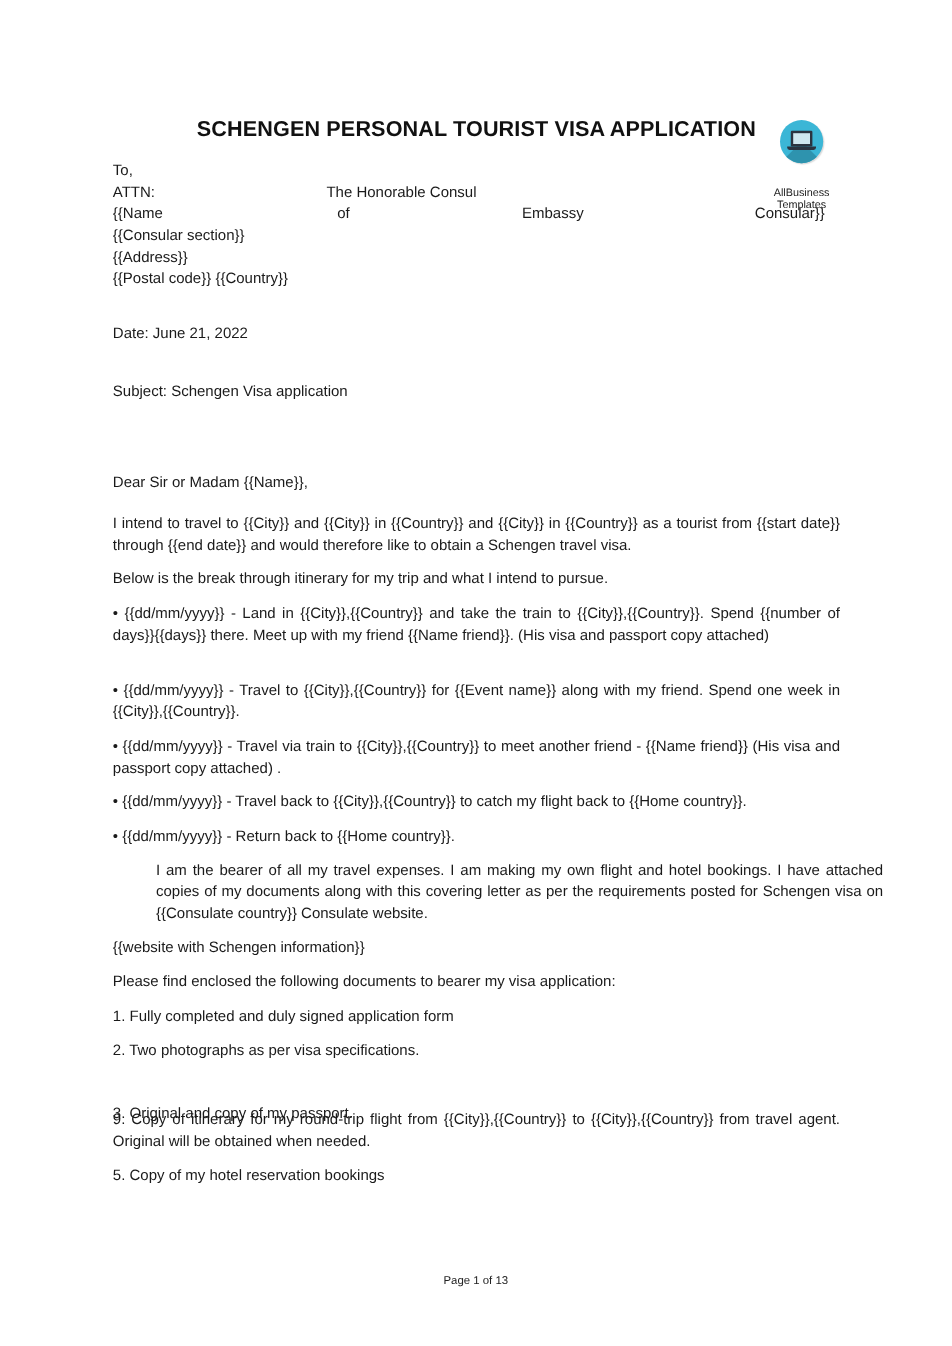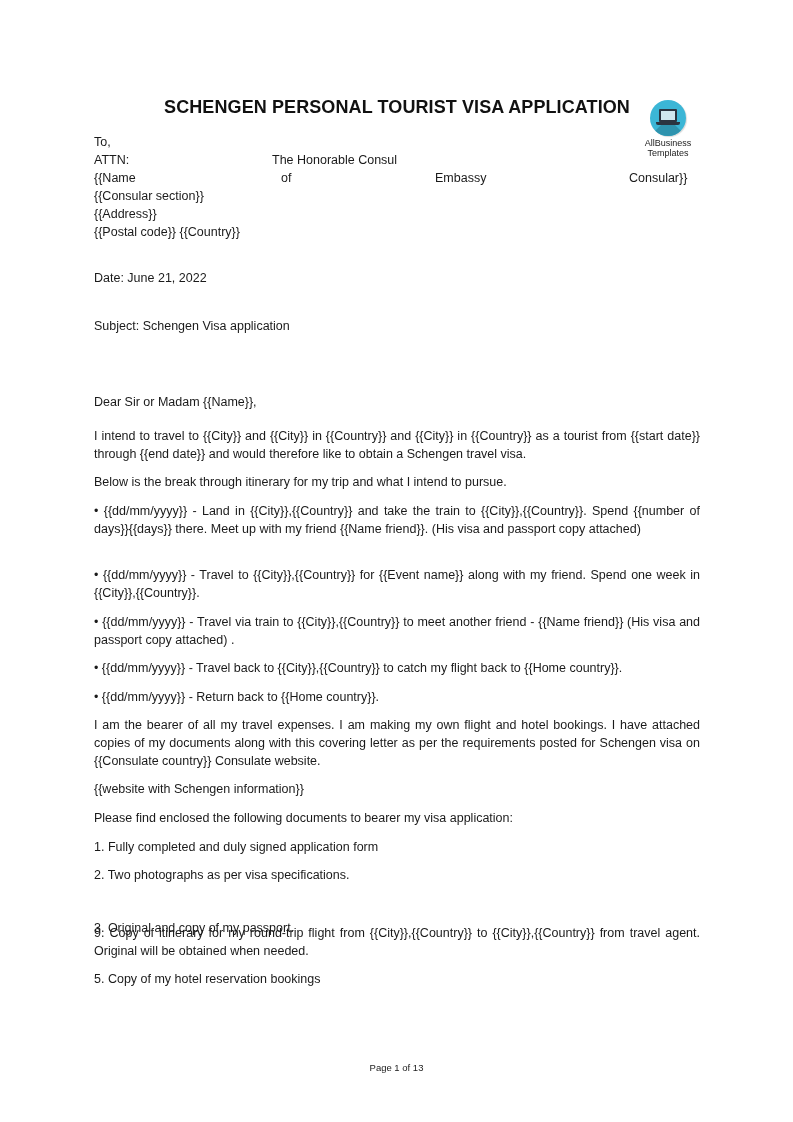--- a/index.html
+++ b/index.html
@@ -26,21 +26,21 @@
     position: absolute; left: 9px; top: 9px; width: 18px; height: 13px;
     background: #2b3440; border-radius: 1px;
   }
   .logo-circle .screen-inner {
     position: absolute; left: 11px; top: 11px; width: 14px; height: 9px; background: #cfe7ef;
   }
   .logo-circle .base {
     position: absolute; left: 6px; top: 22px; width: 24px; height: 3px;
     background: #2b3440; border-radius: 0 0 2px 2px;
   }
-  .logo-text { font-size: 9px; line-height: 10px; color: #222; margin-top: 2px; text-align: center; }
+  .logo-text { font-size: 9px; line-height: 10px; color: #222; margin-top: 19px; text-align: center; }
   .text { position: absolute; left: 94px; font-size: 12.5px; line-height: 18px; }
   .addr-line { position: absolute; left: 94px; font-size: 12.5px; line-height: 18px; white-space: nowrap; text-align: right; }
   .para {
     position: absolute; left: 94px; width: 606px; font-size: 12.5px; line-height: 18px;
     text-align: justify;
   }
   .footer {
     position: absolute; left: 0; width: 793px; top: 1062px; text-align: center; font-size: 9.5px; color: #222;
   }
 </style>
@@ -81,21 +81,21 @@
 
   <div class="para" style="top:427px;">I intend to travel to {{City}} and {{City}} in {{Country}} and {{City}} in {{Country}} as a tourist from {{start date}} through {{end date}} and would therefore like to obtain a Schengen travel visa.</div>
   <div class="para" style="top:502px;">• {{dd/mm/yyyy}} - Land in {{City}},{{Country}} and take the train to {{City}},{{Country}}. Spend {{number of days}}{{days}} there. Meet up with my friend {{Name friend}}. (His visa and passport copy attached)</div>
 
   <div class="para" style="top:473px;">Below is the break through itinerary for my trip and what I intend to pursue.</div>
   <div class="para" style="top:566px;">• {{dd/mm/yyyy}} - Travel to {{City}},{{Country}} for {{Event name}} along with my friend. Spend one week in {{City}},{{Country}}.</div>
   <div class="para" style="top:613px;">• {{dd/mm/yyyy}} - Travel via train to {{City}},{{Country}} to meet another friend - {{Name friend}} (His visa and passport copy attached) .</div>
   <div class="para" style="top:659px;">• {{dd/mm/yyyy}} - Travel back to {{City}},{{Country}} to catch my flight back to {{Home country}}.</div>
   <div class="para" style="top:688px;">• {{dd/mm/yyyy}} - Return back to {{Home country}}.</div>
 
-  <div class="para" style="top:716px;">I am the bearer of all my travel expenses. I am making my own flight and hotel bookings. I have attached copies of my documents along with this covering letter as per the requirements posted for Schengen visa on {{Consulate country}} Consulate website.</div>
+  <div class="para" style="top:716px;margin-left:36px;">I am the bearer of all my travel expenses. I am making my own flight and hotel bookings. I have attached copies of my documents along with this covering letter as per the requirements posted for Schengen visa on {{Consulate country}} Consulate website.</div>
   <div class="para" style="top:780px;">{{website with Schengen information}}</div>
   <div class="para" style="top:809px;">Please find enclosed the following documents to bearer my visa application:</div>
 
   <div class="para" style="top:838px;">1. Fully completed and duly signed application form</div>
   <div class="para" style="top:866px;">2. Two photographs as per visa specifications.</div>
   <div class="para" style="top:895px;margin-top:24px;">3. Original and copy of my passport.</div>
   <div class="para" style="top:924px;">9. Copy of itinerary for my round-trip flight from {{City}},{{Country}} to {{City}},{{Country}} from travel agent. Original will be obtained when needed.</div>
   <div class="para" style="top:970px;">5. Copy of my hotel reservation bookings</div>
 
   <div class="footer">Page 1 of 13</div>

